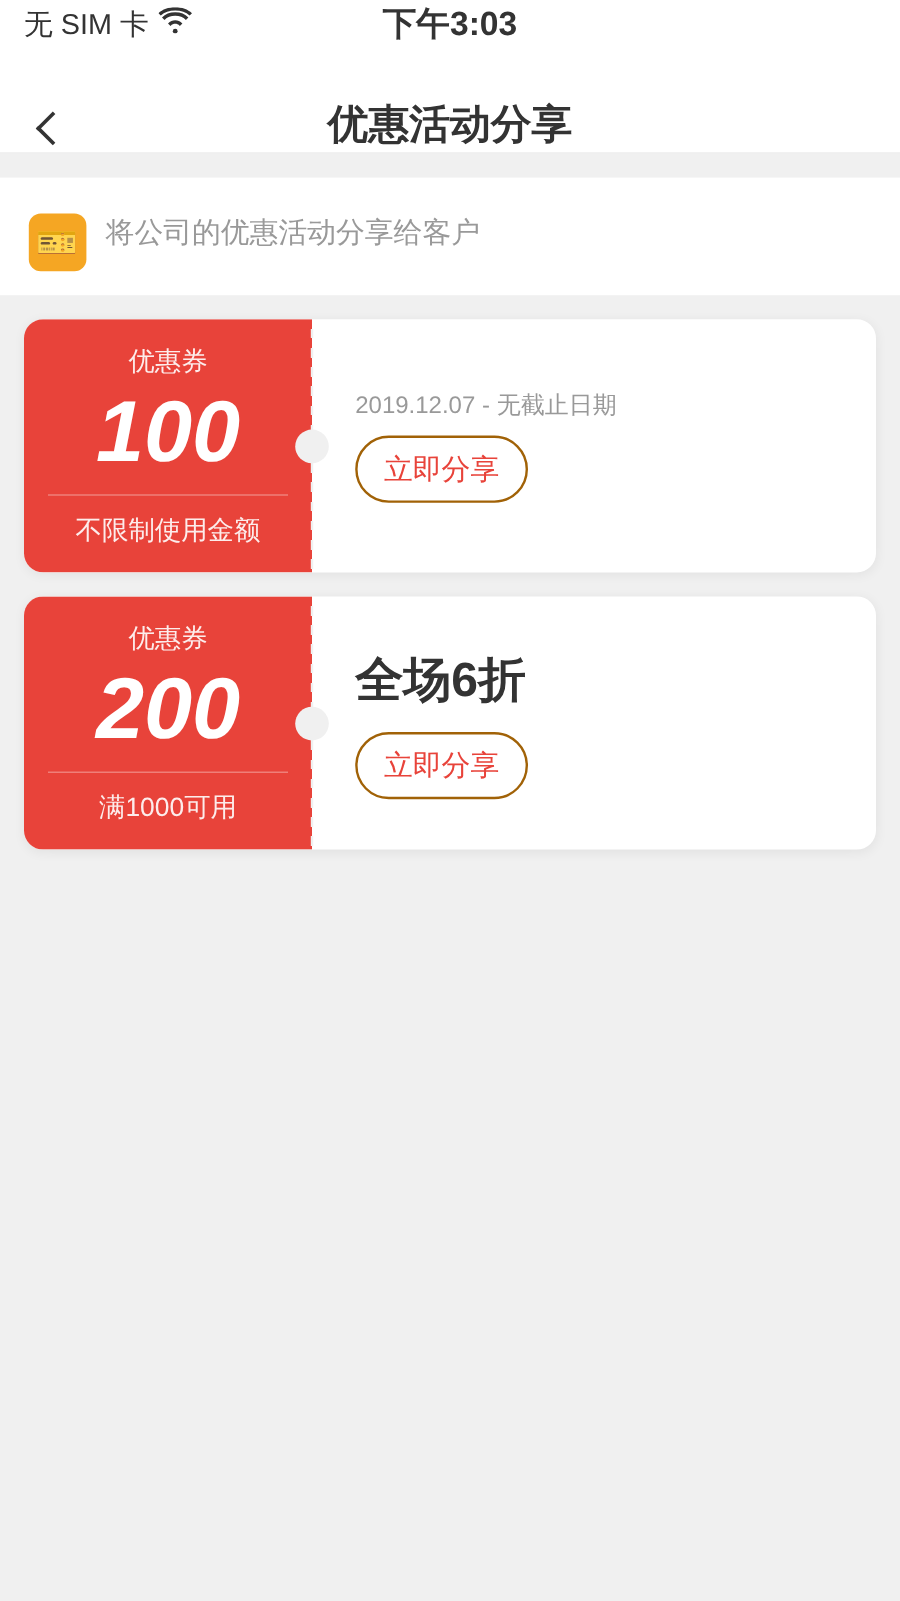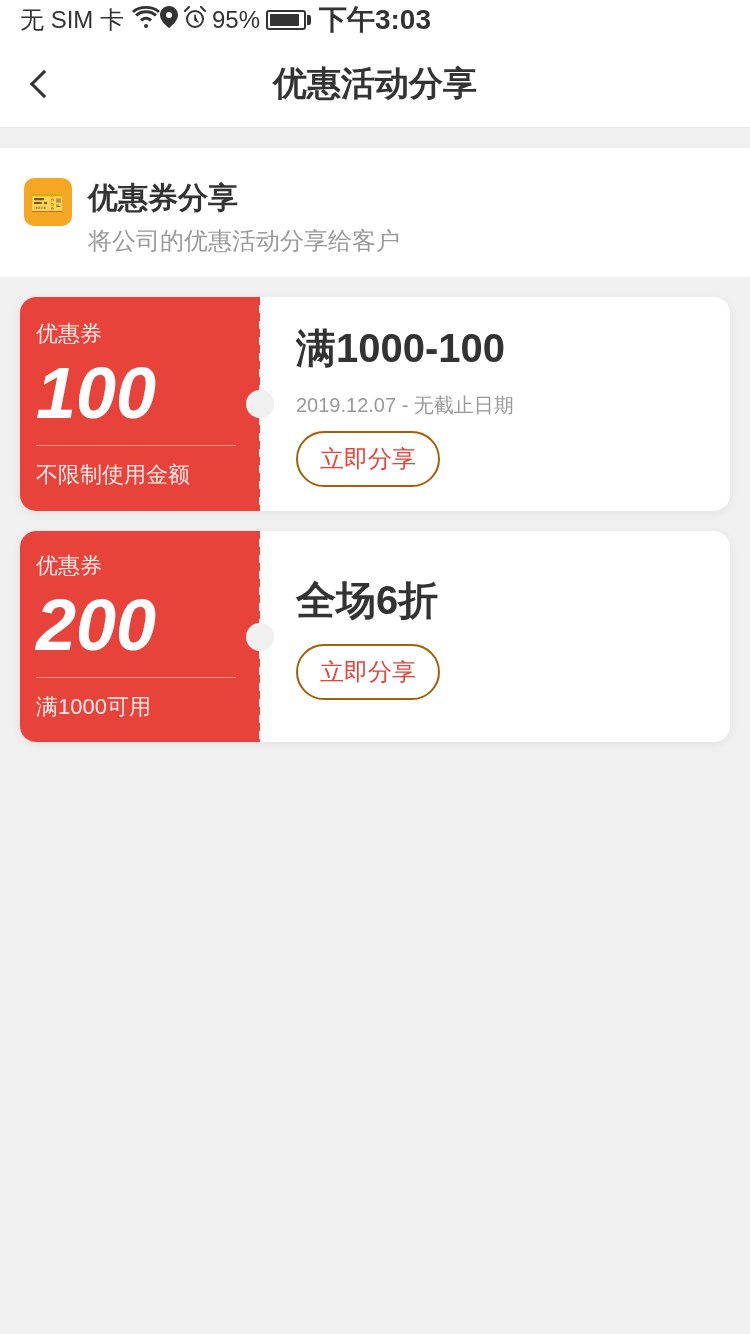--- a/index.html
+++ b/index.html
@@ -69,21 +69,21 @@
       border-radius: 0 2px 2px 0;
       margin-left: 1px;
     }
 
     
     .nav-bar {
       width: 750px;
       height: 88px;
       background: #fff;
       display: flex;
-      align-items: center;
+      align-items: flex-end;
       justify-content: center;
       position: relative;
       border-bottom: 1px solid #e8e8e8;
     }
     .nav-back {
       position: absolute;
       left: 24px;
       width: 40px;
       height: 40px;
       display: flex;
@@ -157,21 +157,21 @@
       display: flex;
       box-shadow: 0 2px 10px rgba(0,0,0,0.06);
     }
 
     
     .coupon-left {
       width: 240px;
       background: #e8433a;
       display: flex;
       flex-direction: column;
-      align-items: flex-start;
+      align-items: center;
       justify-content: center;
       padding: 20px 16px;
       position: relative;
       flex-shrink: 0;
     }
 
     
     .coupon-left::after {
       content: '';
       position: absolute;
@@ -280,70 +280,47 @@
     <span>
       <svg width="28" height="22" viewBox="0 0 28 22">
         <path d="M14 18a2 2 0 1 1 0 4 2 2 0 0 1 0-4z" fill="#333"></path>
         <path d="M8 13.5C9.8 11.7 11.8 10.8 14 10.8s4.2.9 6 2.7l-2.1 2.1C16.5 14.2 15.3 13.8 14 13.8s-2.5.4-3.9 1.8L8 13.5z" fill="#333"></path>
         <path d="M3 8.5C5.8 5.7 9.2 4.2 14 4.2s8.2 1.5 11 4.3l-2.1 2.1C20.7 8.3 17.6 7.2 14 7.2S7.3 8.3 5.1 10.6L3 8.5z" fill="#333"></path>
         <path d="M0 5C3.4 1.7 8.4 0 14 0s10.6 1.7 14 5l-2 2C23 4 18.8 2.8 14 2.8S5 4 2 7L0 5z" fill="#333"></path>
       </svg>
     </span>
   </div>
   <div class="status-center">下午3:03</div>
-  <div class="status-right">
-    <span>
-      <svg width="18" height="22" viewBox="0 0 18 22">
-        <path d="M9 0C4 0 0 4 0 9c0 6.5 9 13 9 13s9-6.5 9-13c0-5-4-9-9-9zm0 12a3 3 0 1 1 0-6 3 3 0 0 1 0 6z" fill="#333"></path>
-      </svg>
-    </span>
-    <span>
-      <svg width="22" height="22" viewBox="0 0 22 22">
-        <circle cx="11" cy="13" r="8" fill="none" stroke="#333" stroke-width="2"></circle>
-        <path d="M11 9v5l3 2" stroke="#333" stroke-width="1.5" stroke-linecap="round"></path>
-        <path d="M1 5l4-4M21 5l-4-4" stroke="#333" stroke-width="2" stroke-linecap="round"></path>
-      </svg>
-    </span>
-    <span>95%</span>
-    <span class="battery-icon">
-      <span class="battery-body">
-        <span class="battery-fill"></span>
-      </span>
-      <span class="battery-tip"></span>
-    </span>
-  </div>
 </div>
 
 <div class="nav-bar">
   <div class="nav-back">
     <span class="nav-back-arrow"></span>
   </div>
   <span class="nav-title">优惠活动分享</span>
 </div>
 
 <div class="section-header">
   <div class="section-icon">
     <span>🎫</span>
   </div>
   <div class="section-text-block">
-    <span class="section-title">优惠券分享</span>
     <span class="section-subtitle">将公司的优惠活动分享给客户</span>
   </div>
 </div>
 
 <div class="coupon-list">
 <div class="coupon-card">
       <div class="coupon-left">
         <span class="coupon-label">优惠券</span>
         <span class="coupon-amount">100</span>
         <div class="coupon-divider"></div>
         <span class="coupon-condition">不限制使用金额</span>
       </div>
       <div class="coupon-right">
-        <span class="coupon-name">满1000-100</span>
         <div class="coupon-meta">
           <span class="coupon-date">2019.12.07 - 无截止日期</span>
           <button class="share-btn">立即分享</button>
         </div>
       </div>
     </div>
     <div class="coupon-card">
       <div class="coupon-left">
         <span class="coupon-label">优惠券</span>
         <span class="coupon-amount">200</span>

